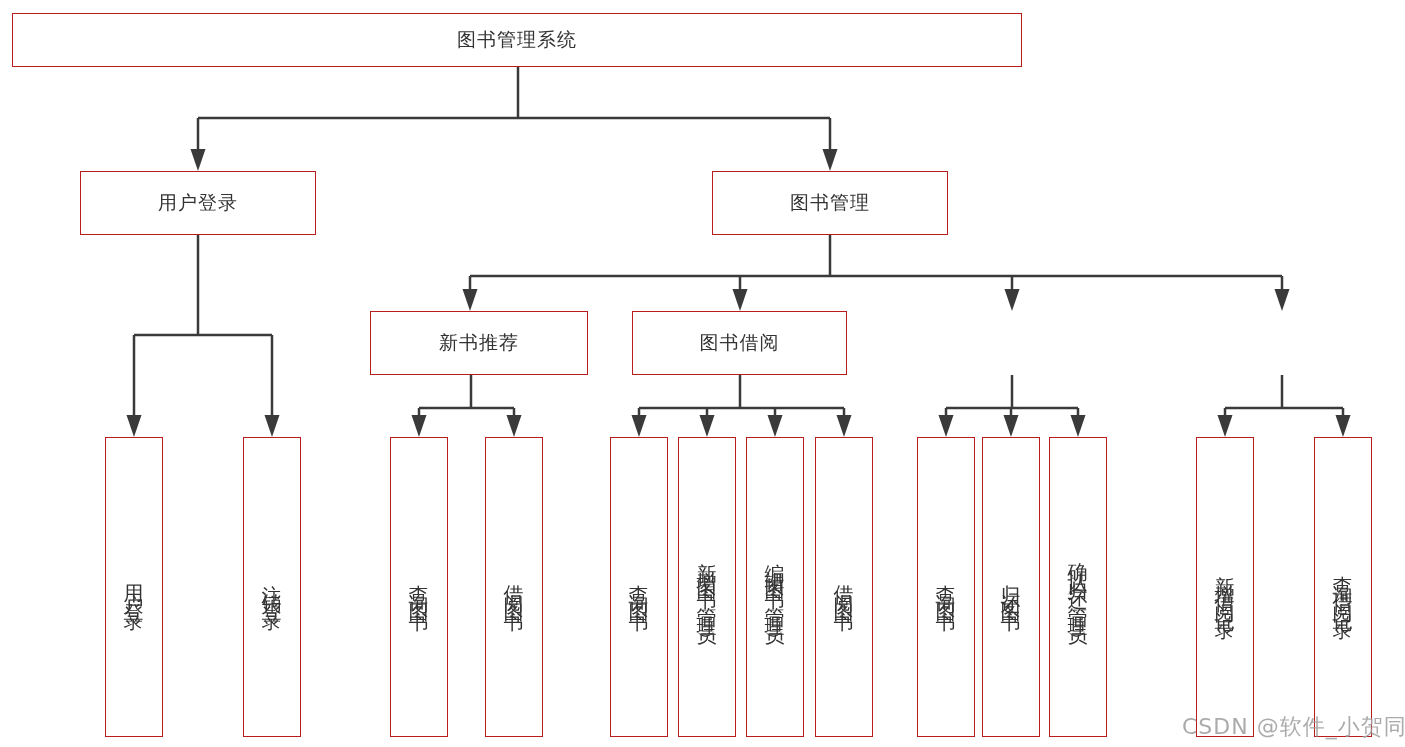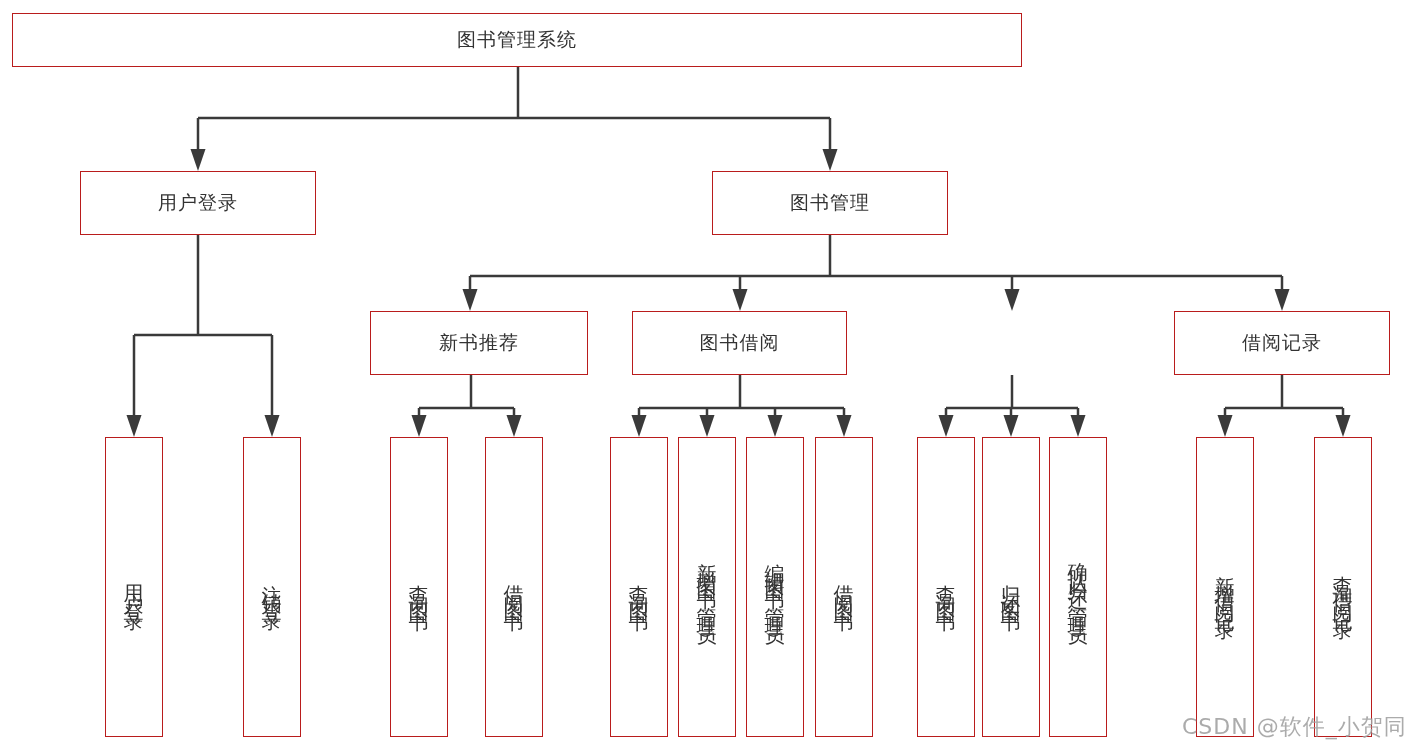--- a/index.html
+++ b/index.html
@@ -152,21 +152,20 @@
     </g>
   </svg>
 
   <div class="box hbox root-box">图书管理系统</div>
 
   <div class="box hbox lvl2-left">用户登录</div>
   <div class="box hbox lvl2-right">图书管理</div>
 
   <div class="box hbox lvl3-a">新书推荐</div>
   <div class="box hbox lvl3-b">图书借阅</div>
-  <div class="box hbox lvl3-d">借阅记录</div>
 
   <div class="box vbox leaf g1c1">
     <span>用户登录</span>
   </div>
   <div class="box vbox leaf g1c2">
     <span>注销登录</span>
   </div>
 
   <div class="box vbox leaf g2c1">
     <span>查询图书</span>

